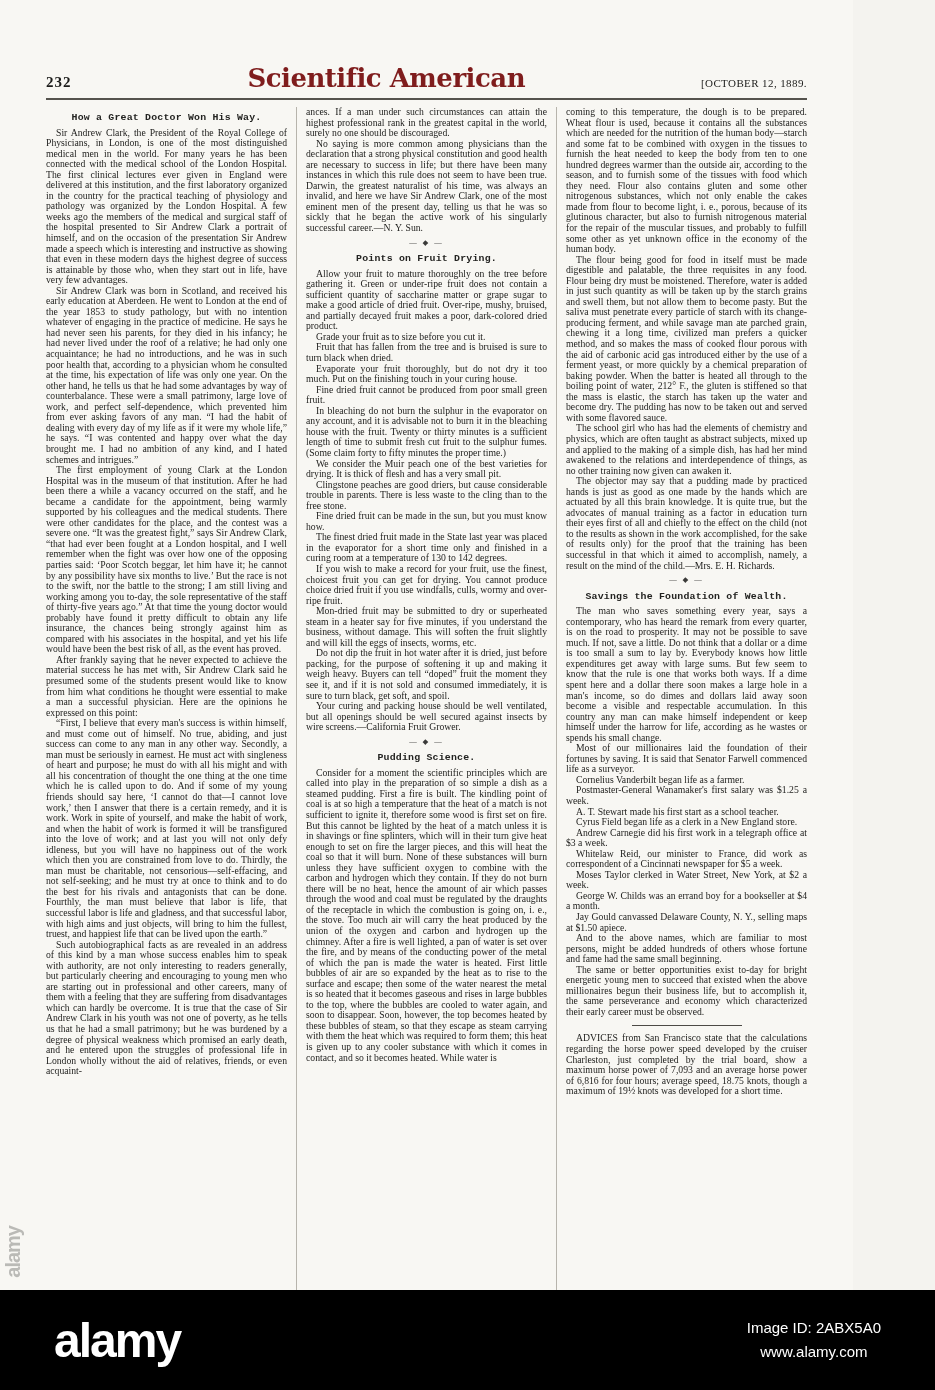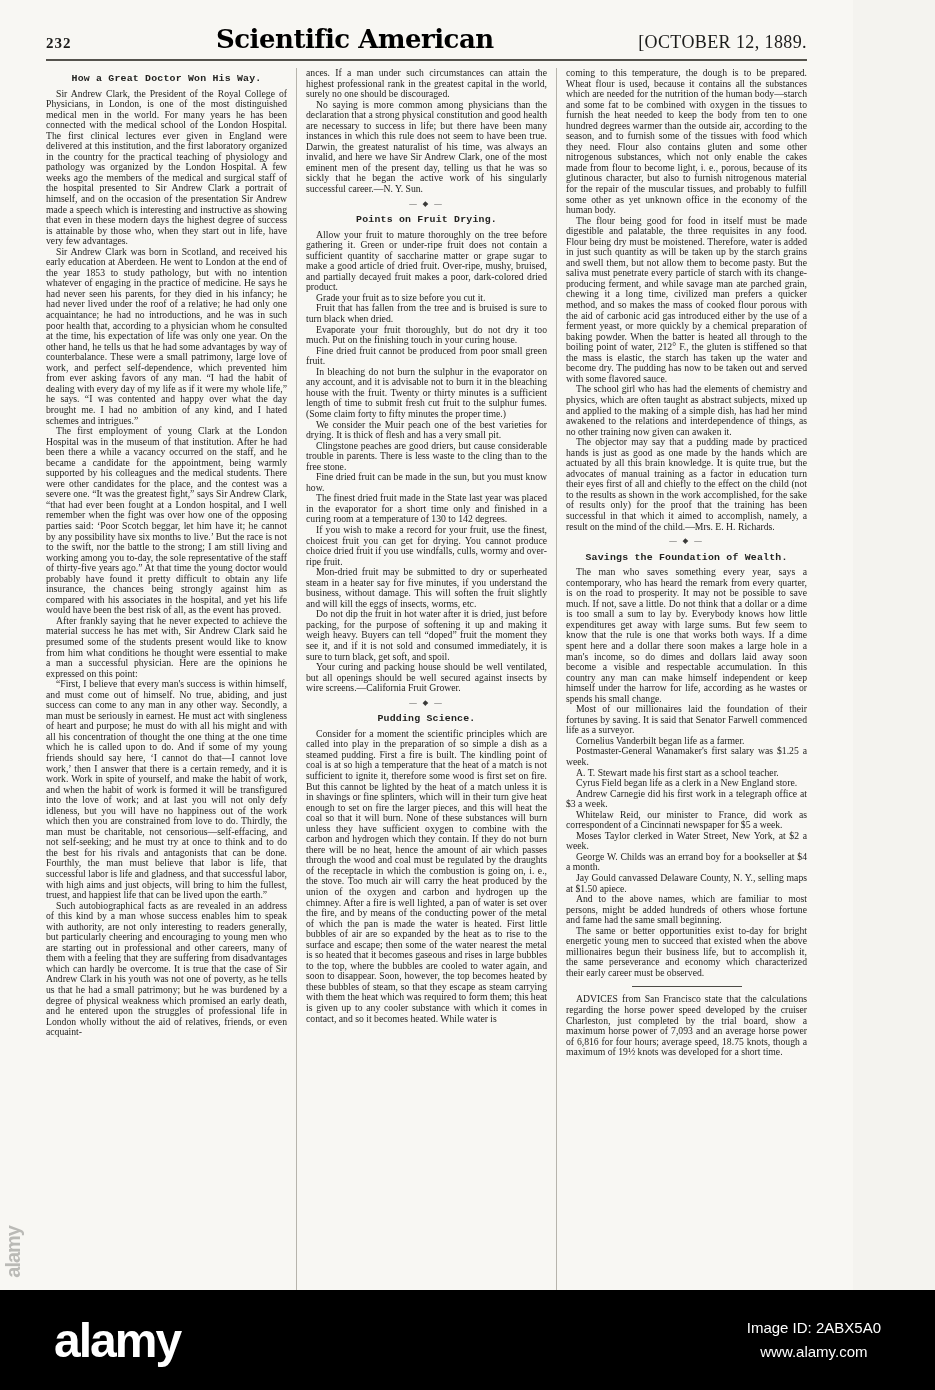--- a/index.html
+++ b/index.html
@@ -9,32 +9,32 @@
   .canvas {
     position: relative; width: 935px; height: 1390px;
     background: #f4f3ef; overflow: hidden;
   }
 
   
   .page {
     position: absolute; top: 0; left: 0;
     width: 853px; height: 1290px;
     background: #f8f7f3;
-    padding: 24px 46px 0 46px;
+    padding: 63px 46px 0 46px;
     color: #1c1c1a;
   }
   .page-header {
     display: flex; align-items: baseline; justify-content: space-between;
   }
   .page-num { font-weight: bold; font-size: 15px; letter-spacing: 1px; }
   .masthead {
     font-family: "DejaVu Serif", serif; font-weight: bold;
-    font-size: 26px; letter-spacing: -0.5px; color: #000000;
+    font-size: 26px; letter-spacing: -0.5px; color: #7f1d1d;
   }
-  .issue-date { font-size: 18px; letter-spacing: 0.4px; }
+  .issue-date { font-size: 11px; letter-spacing: 0.4px; }
   .header-rule { border-top: 2px solid #55534d; margin-top: 5px; }
 
   .columns {
     display: flex; margin-top: 7px; height: 1225px; overflow: hidden;
   }
   .col {
     flex: 1 1 0; overflow: hidden;
     font-size: 9.7px; line-height: 10.55px;
     text-align: justify; hyphens: auto;
     padding: 0 9px; color: #232321;

